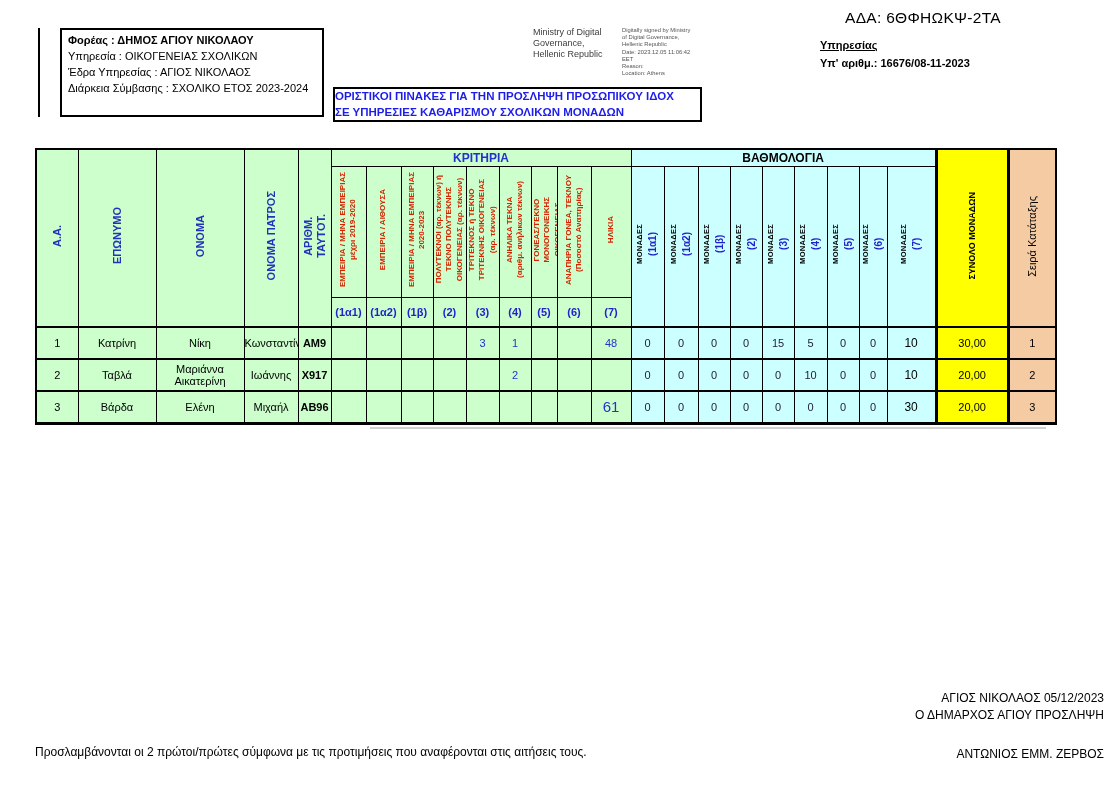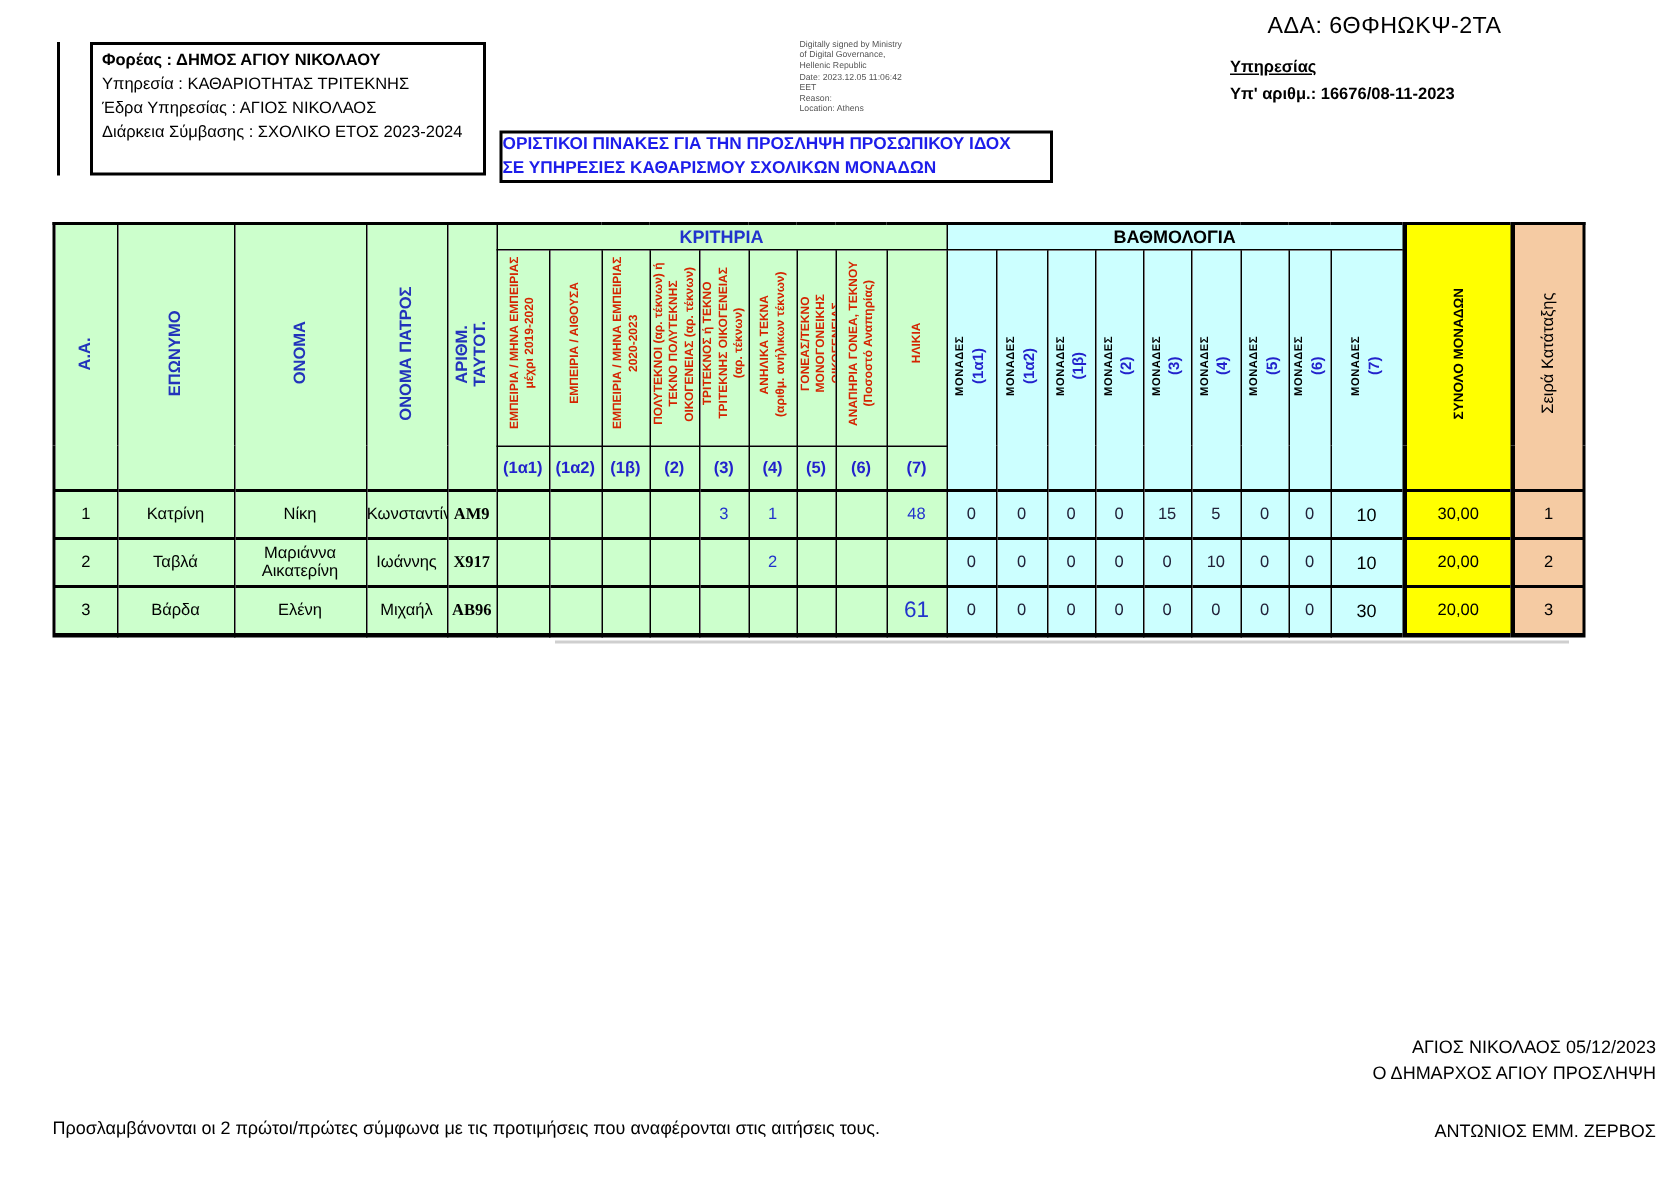--- a/index.html
+++ b/index.html
@@ -41,21 +41,21 @@
   .hdr-left .vtext { color:#2233bb; font-weight:bold; font-size:11px; line-height:1.15; }
   .hdr-crit .vtext { color:#d42400; font-weight:bold; font-size:8px; line-height:1.3; padding:2px 0; }
   .hdr-score .vtext .mon { display:block; font-size:7.5px; font-weight:bold; color:#000; line-height:1.5; letter-spacing:.3px; }
   .hdr-score .vtext .scode { display:block; font-size:10px; font-weight:bold; color:#2222cc; line-height:1.5; }
   .hdr-total { border-left:3px solid #000 !important; border-right:3px solid #000 !important; }
   .hdr-total .vtext { font-size:9px; font-weight:bold; }
   .hdr-rank .vtext { font-size:11px; font-weight:normal; }
   tr.row-codes th { color:#2222cc; font-weight:bold; font-size:11px; border-bottom:2px solid #000; }
   tr.data-row td { border-top-width:2px; font-size:11px; }
   td.c-father { font-size:8px; }
-  td.c-id { font-size:8.5px; font-weight:bold; text-align:left; padding:6px 0 0 2px;font-family:Liberation Serif, serif; }
+  td.c-id { font-size:8.5px; font-weight:bold; text-align:left; padding:6px 0 0 2px; }
   td.c-crit { color:#2233cc; font-size:11.5px; }
   td.c-crit.small { font-size:15px; }
   td.c-score { font-size:9px; color:#22223a; }
   td.c-score.big { font-size:12px; color:#000; }
   td.c-total { text-align:right; padding-right:5px; font-size:12px; border-left:3px solid #000 !important; border-right:3px solid #000 !important; }
   td.c-rank { text-align:right; padding-right:7px; font-size:12px; }
   .table-shadow-line { position:absolute; left:370px; top:427px; width:676px; height:2px; background:#a8a8a8; opacity:.55; }
   
   .note { position:absolute; left:35px; top:745px; font-size:12px; }
   .sig-place { position:absolute; right:8px; top:691px; font-size:12px; text-align:right; }
@@ -64,26 +64,29 @@
 </style>
 </head>
 <body>
 
 <div class="page">
 
   <div class="left-edge-line"></div>
 
   <div class="agency-box">
     <div class="l1">Φορέας : ΔΗΜΟΣ ΑΓΙΟΥ ΝΙΚΟΛΑΟΥ</div>
-    <div>Υπηρεσία : ΚΑΘΑΡΙΟΤΗΤΑΣ  ΤΡΙΤΕΚΝΗΣ</div>
+    <div>Υπηρεσία : ΟΙΚΟΓΕΝΕΙΑΣ  ΣΧΟΛΙΚΩΝ</div>
     <div>Έδρα Υπηρεσίας :  ΑΓΙΟΣ ΝΙΚΟΛΑΟΣ</div>
     <div>Διάρκεια Σύμβασης :  ΣΧΟΛΙΚΟ ΕΤΟΣ 2023-2024</div>
   </div>
 
   <div class="ministry">
+    <div class="ministry-signer">Ministry of Digital
+Governance,
+Hellenic Republic</div>
     <div class="ministry-details">Digitally signed by Ministry
 of Digital Governance,
 Hellenic Republic
 Date: 2023.12.05 11:06:42
 EET
 Reason:
 Location: Athens</div>
   </div>
 
   <div class="ada">ΑΔΑ: 6ΘΦΗΩΚΨ-2ΤΑ</div>

